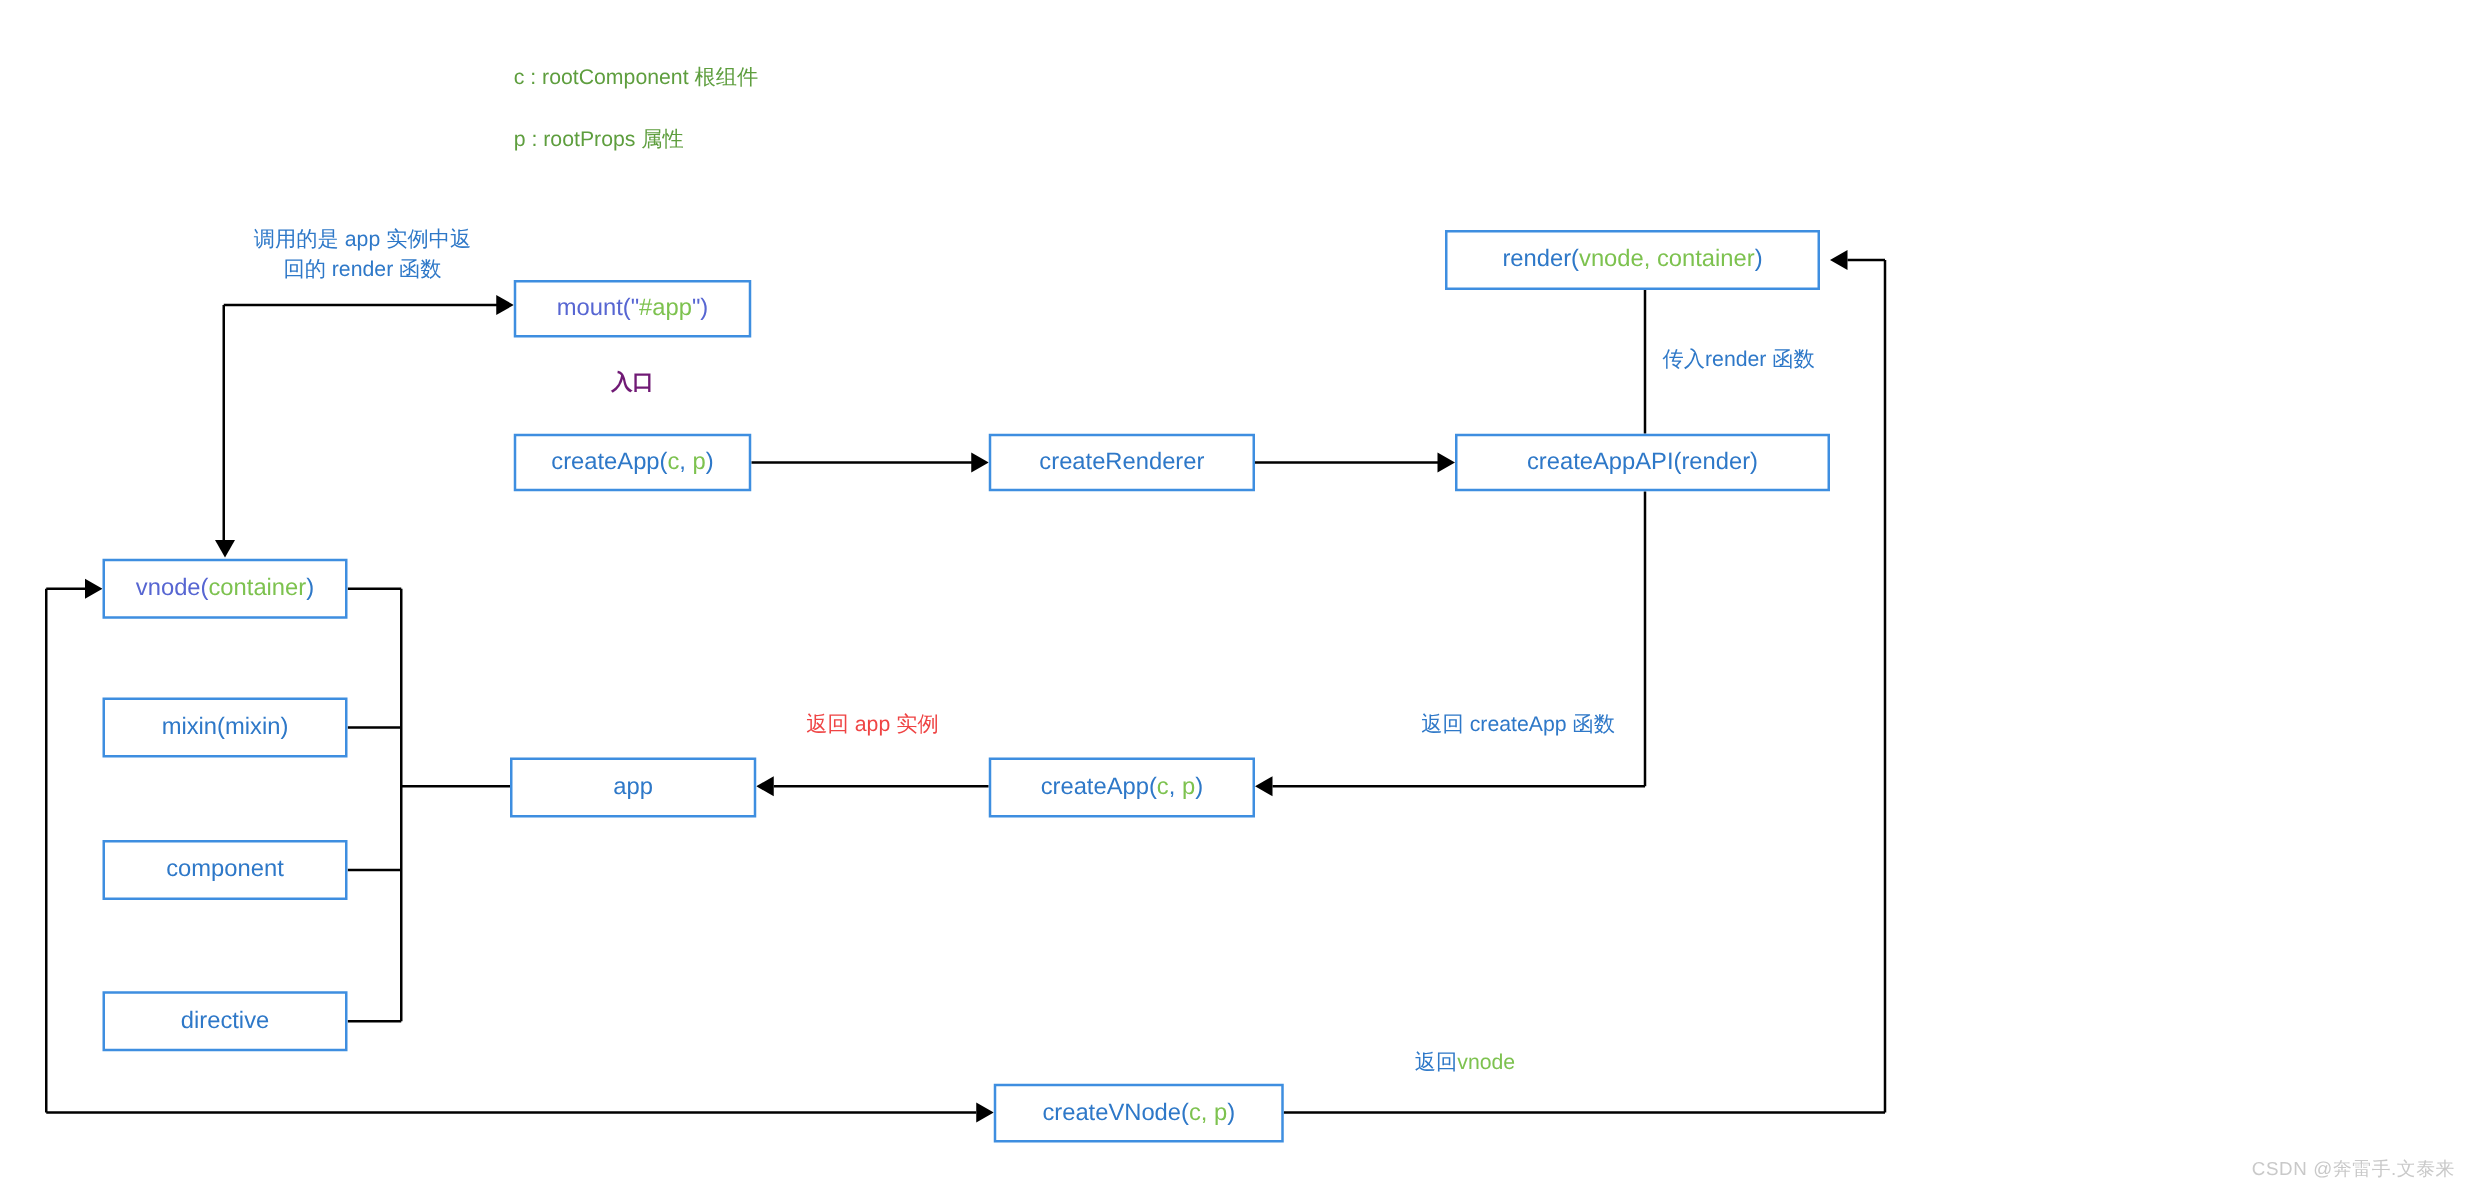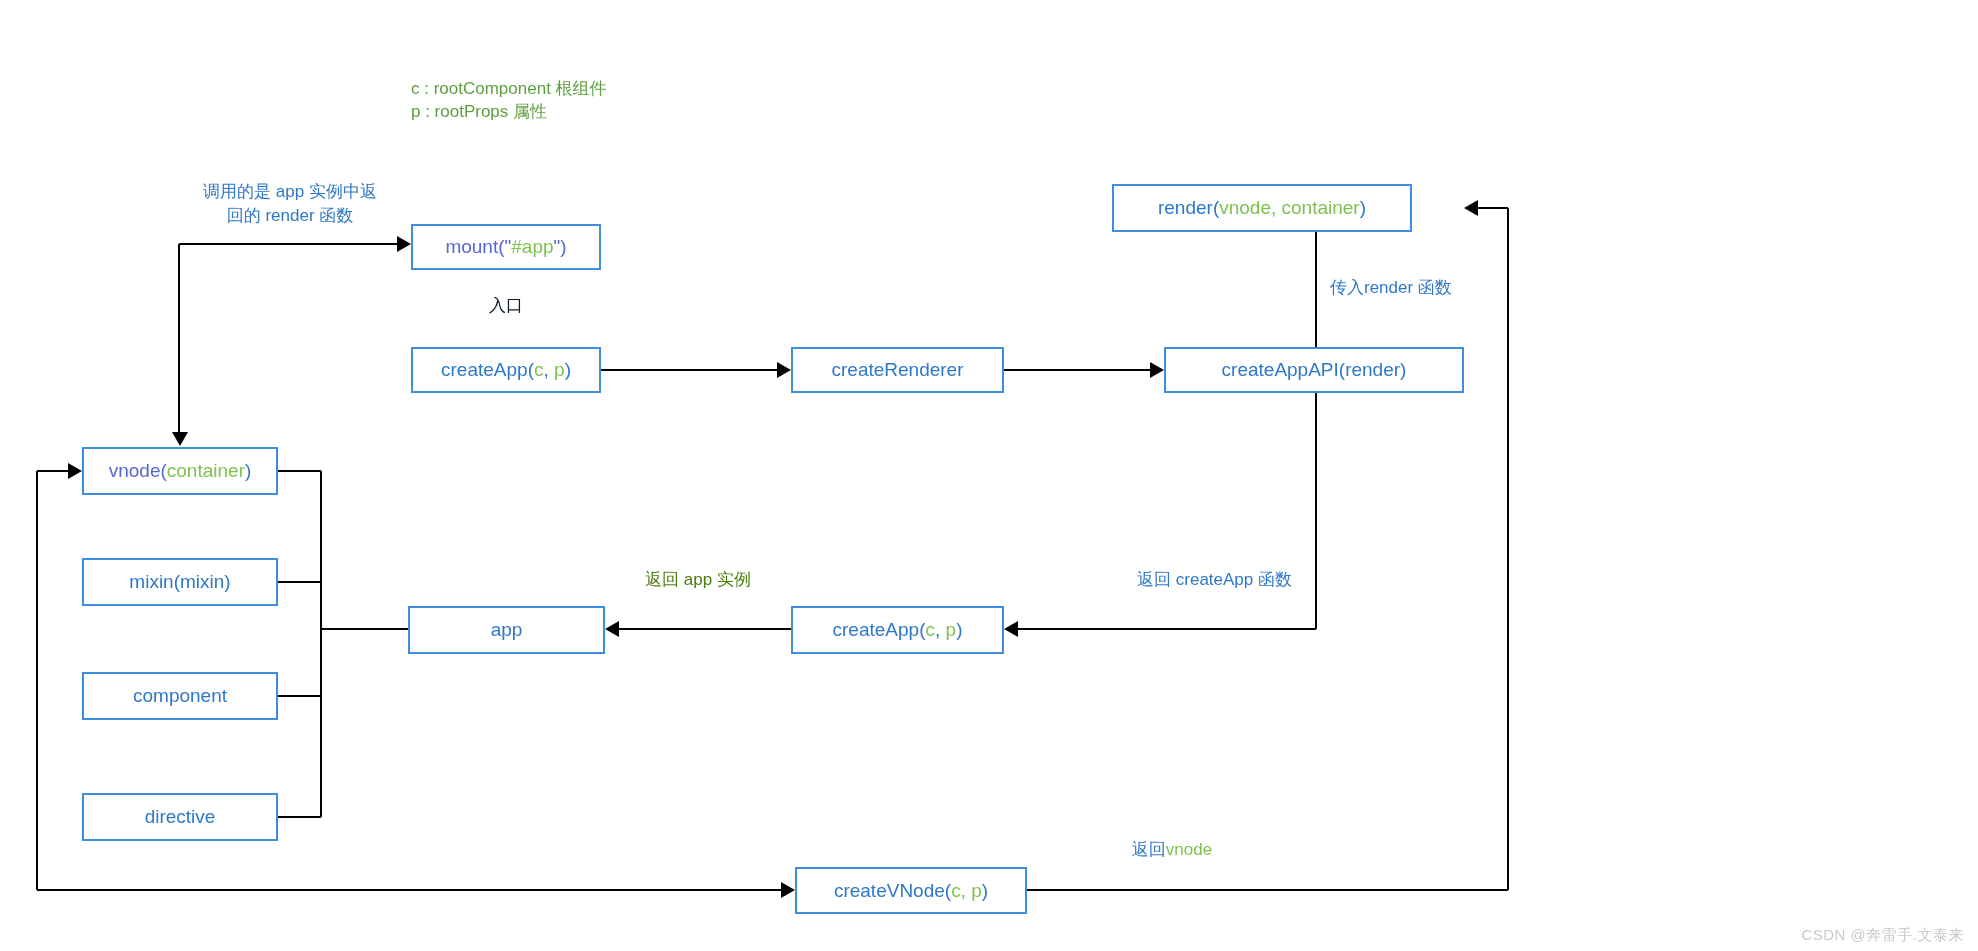--- a/index.html
+++ b/index.html
@@ -63,33 +63,33 @@
       <div class="arrow" style="left: 605px; top: 621px; border-top: 8px solid transparent; border-bottom: 8px solid transparent; border-right: 14px solid rgb(0, 0, 0);"></div>
       <div class="arrow" style="left: 68px; top: 463px; border-top: 8px solid transparent; border-bottom: 8px solid transparent; border-left: 14px solid rgb(0, 0, 0);"></div>
       <div class="arrow" style="left: 781px; top: 882px; border-top: 8px solid transparent; border-bottom: 8px solid transparent; border-left: 14px solid rgb(0, 0, 0);"></div>
       <div class="arrow" style="left: 1464px; top: 200px; border-top: 8px solid transparent; border-bottom: 8px solid transparent; border-right: 14px solid rgb(0, 0, 0);"></div>
     </div>
   <div id="nodes-layer">
       <div class="node" style="left: 411px; top: 224px; width: 190px; height: 46px; border-color: rgb(62, 142, 224);"><span style="color: rgb(87, 102, 210);">mount("</span><span style="color: rgb(125, 194, 79);">#app</span><span style="color: rgb(87, 102, 210);">")</span></div>
       <div class="node" style="left: 411px; top: 347px; width: 190px; height: 46px; border-color: rgb(62, 142, 224);"><span style="color: rgb(46, 120, 200);">createApp(</span><span style="color: rgb(125, 194, 79);">c</span><span style="color: rgb(46, 120, 200);">, </span><span style="color: rgb(125, 194, 79);">p</span><span style="color: rgb(46, 120, 200);">)</span></div>
       <div class="node" style="left: 791px; top: 347px; width: 213px; height: 46px; border-color: rgb(62, 142, 224);"><span style="color: rgb(46, 120, 200);">createRenderer</span></div>
       <div class="node" style="left: 1164px; top: 347px; width: 300px; height: 46px; border-color: rgb(62, 142, 224);"><span style="color: rgb(46, 120, 200);">createAppAPI(render)</span></div>
-      <div class="node" style="left: 1112px; top: 184px; width: 300px; height: 48px; border-color: rgb(62, 142, 224);"><span style="color: rgb(46, 120, 200);">render(</span><span style="color: rgb(125, 194, 79);">vnode, container</span><span style="color: rgb(46, 120, 200);">)</span></div>
+      <div class="node" style="left: 1156px; top: 184px; width: 300px; height: 48px; border-color: rgb(62, 142, 224);"><span style="color: rgb(46, 120, 200);">render(</span><span style="color: rgb(125, 194, 79);">vnode, container</span><span style="color: rgb(46, 120, 200);">)</span></div>
       <div class="node" style="left: 82px; top: 447px; width: 196px; height: 48px; border-color: rgb(62, 142, 224);"><span style="color: rgb(87, 102, 210);">vnode(</span><span style="color: rgb(125, 194, 79);">container</span><span style="color: rgb(46, 120, 200);">)</span></div>
       <div class="node" style="left: 82px; top: 558px; width: 196px; height: 48px; border-color: rgb(62, 142, 224);"><span style="color: rgb(46, 120, 200);">mixin(mixin)</span></div>
       <div class="node" style="left: 82px; top: 672px; width: 196px; height: 48px; border-color: rgb(62, 142, 224);"><span style="color: rgb(46, 120, 200);">component</span></div>
       <div class="node" style="left: 82px; top: 793px; width: 196px; height: 48px; border-color: rgb(62, 142, 224);"><span style="color: rgb(46, 120, 200);">directive</span></div>
       <div class="node" style="left: 408px; top: 606px; width: 197px; height: 48px; border-color: rgb(62, 142, 224);"><span style="color: rgb(46, 120, 200);">app</span></div>
       <div class="node" style="left: 791px; top: 606px; width: 213px; height: 48px; border-color: rgb(62, 142, 224);"><span style="color: rgb(46, 120, 200);">createApp(</span><span style="color: rgb(125, 194, 79);">c</span><span style="color: rgb(46, 120, 200);">, </span><span style="color: rgb(125, 194, 79);">p</span><span style="color: rgb(46, 120, 200);">)</span></div>
       <div class="node" style="left: 795px; top: 867px; width: 232px; height: 47px; border-color: rgb(62, 142, 224);"><span style="color: rgb(46, 120, 200);">createVNode(</span><span style="color: rgb(125, 194, 79);">c, p</span><span style="color: rgb(46, 120, 200);">)</span></div>
     </div>
   <div id="labels-layer">
-      <div class="lbl" style="left: 411px; top: 50px; margin-top: 27px;"><span style="color: rgb(94, 158, 62);">c : rootComponent 根组件</span></div>
+      <div class="lbl" style="left: 411px; top: 50px;"><span style="color: rgb(94, 158, 62);">c : rootComponent 根组件</span></div>
       <div class="lbl" style="left: 411px; top: 100px;"><span style="color: rgb(94, 158, 62);">p : rootProps 属性</span></div>
       <div class="lbl" style="left: 170px; top: 180px; width: 240px; text-align: center;"><div><span style="color: rgb(46, 120, 200);">调用的是 app 实例中返</span></div><div><span style="color: rgb(46, 120, 200);">回的 render 函数</span></div></div>
-      <div class="lbl" style="left: 456px; top: 294px; width: 100px; text-align: center;"><div><span style="color: #0f172a;">入口</span></div></div>
+      <div class="lbl" style="left: 456px; top: 294px; width: 100px; text-align: center;"><div><span style="color: #701a75; font-weight: bold;">入口</span></div></div>
       <div class="lbl" style="left: 1330px; top: 276px; width: 220px; text-align: left;"><div><span style="color: rgb(46, 120, 200);">传入render 函数</span></div></div>
-      <div class="lbl" style="left: 598px; top: 568px; width: 200px; text-align: center;"><div><span style="color: #4d7c0f; text-align: right;">返回 app 实例</span></div></div>
+      <div class="lbl" style="left: 598px; top: 568px; width: 200px; text-align: center;"><div><span style="color: #ef4444; text-align: right;">返回 app 实例</span></div></div>
       <div class="lbl" style="left: 1052px; top: 568px; width: 240px; text-align: right;"><div><span style="color: rgb(46, 120, 200);">返回 createApp 函数</span></div></div>
       <div class="lbl" style="left: 1077px; top: 838px; width: 190px; text-align: center;"><div><span style="color: rgb(46, 120, 200);">返回</span><span style="color: rgb(125, 194, 79);">vnode</span></div></div>
     </div>
   <div class="watermark">CSDN @奔雷手.文泰来</div>
 </div>
 
 </body></html>

